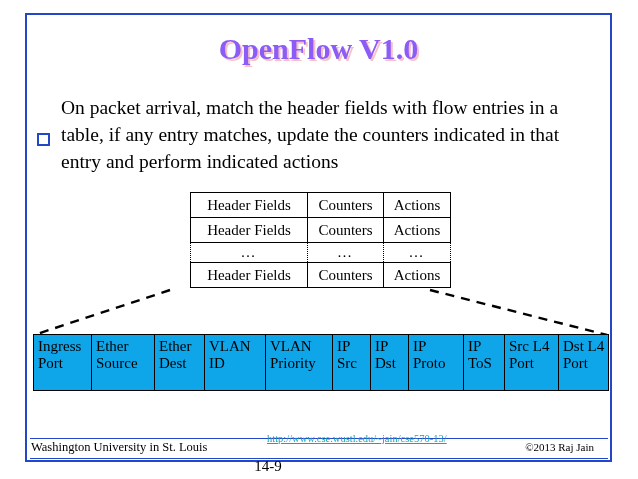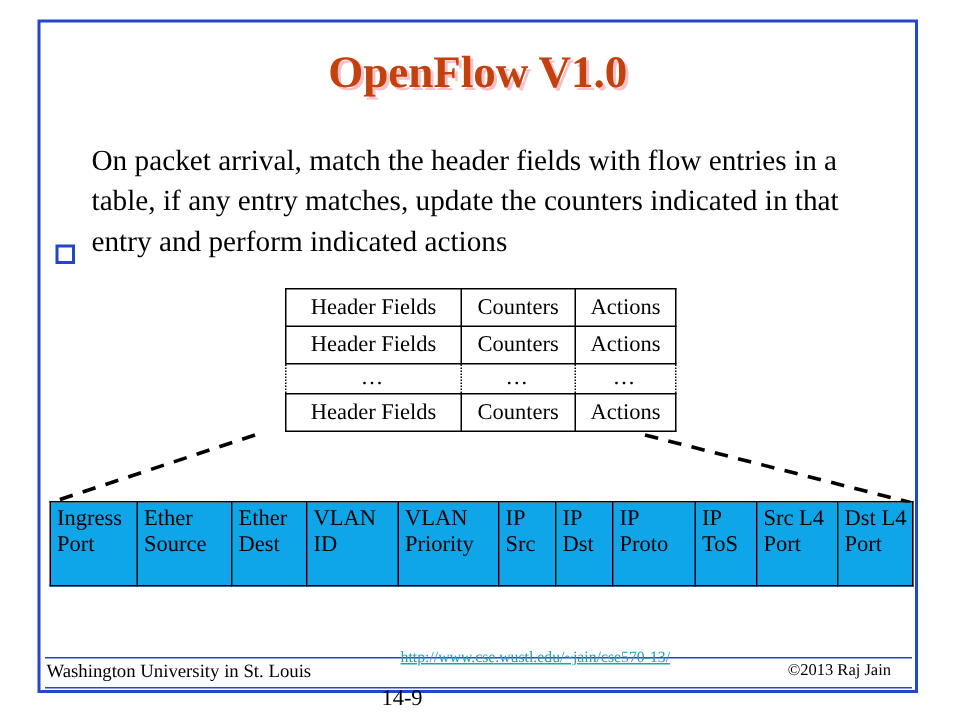--- a/index.html
+++ b/index.html
@@ -30,34 +30,34 @@
 
   
   #slide-title {
     position: absolute;
     left: 0;
     top: 17px;
     width: 100%;
     text-align: center;
     font-size: 30px;
     font-weight: bold;
-    color: #c2410c;
+    color: #8b5cf6;
     letter-spacing: 0px;
     text-shadow: 2px 2px 0 #f7bfc6;
     white-space: nowrap;
   }
 
   
   #bullet-block {
     position: absolute;
     left: 10px;
     top: 80px;
     width: 566px;
     display: flex;
-    align-items: flex-end;
+    align-items: center;
   }
   #bullet-square {
     width: 9px;
     height: 9px;
     border: 2px solid #2347c8;
     background: #ffffff;
     flex: 0 0 auto;
     margin-top: 8px;
     margin-right: 11px;
   }

